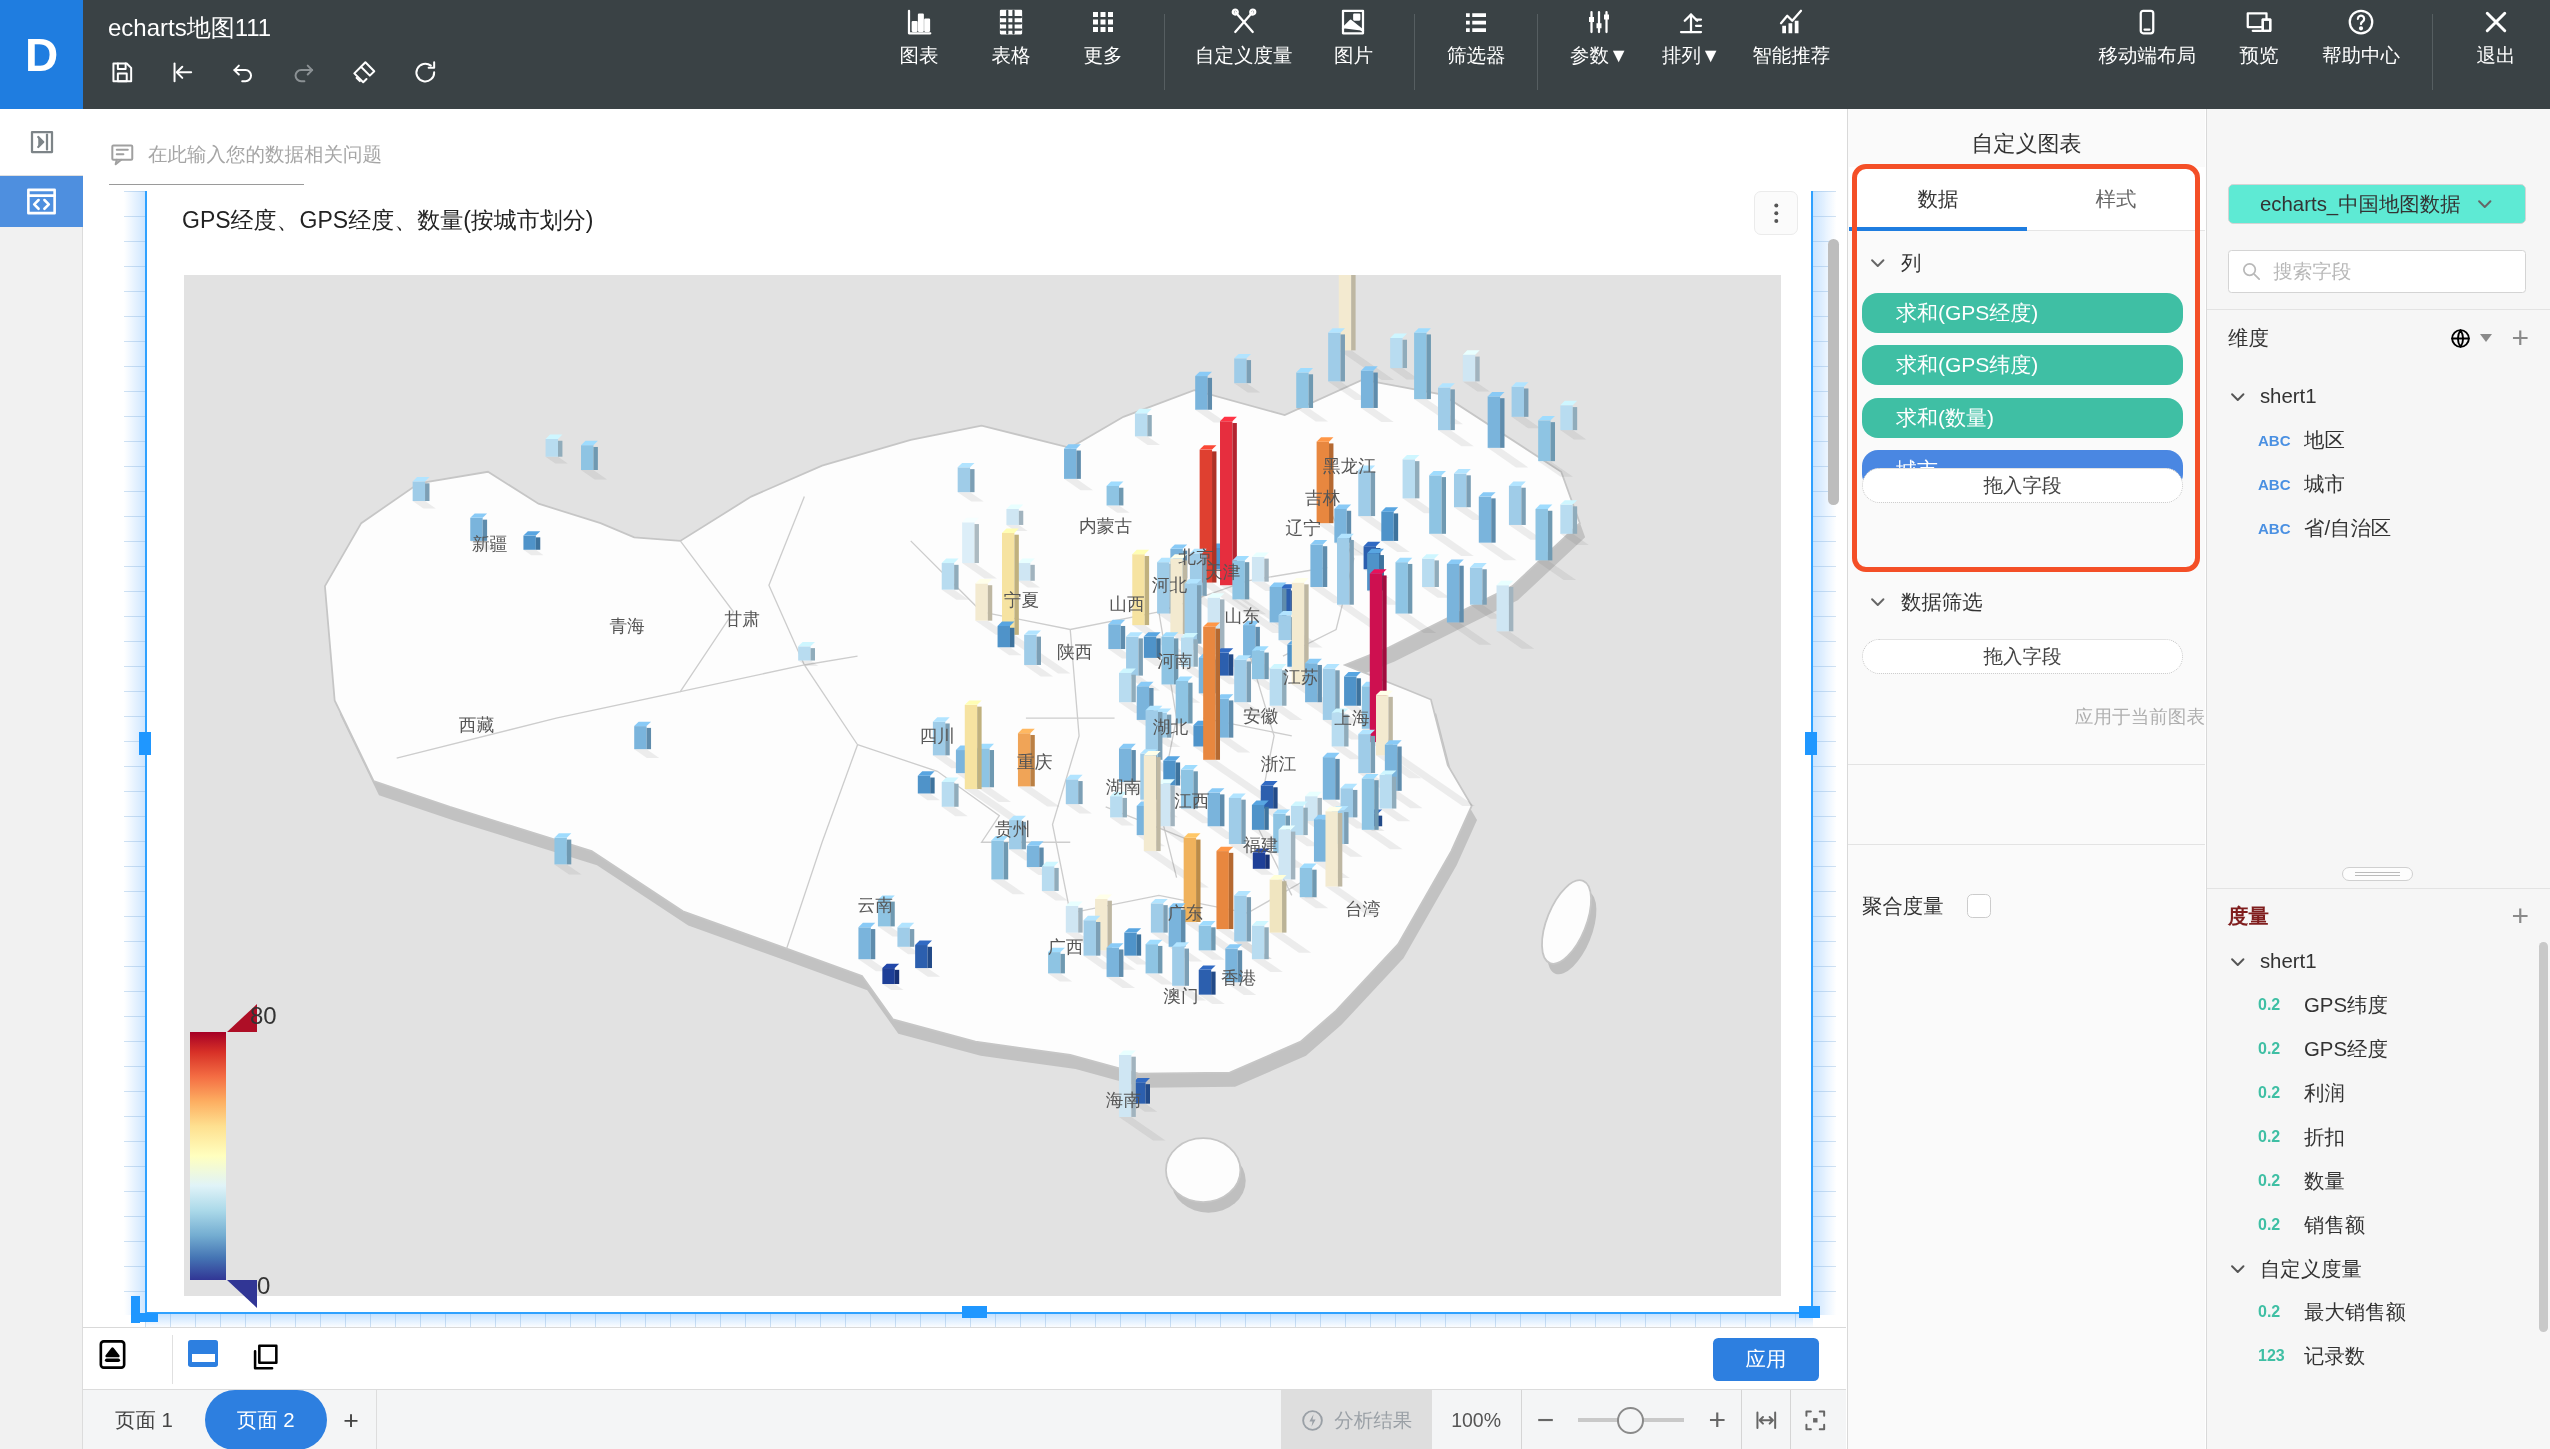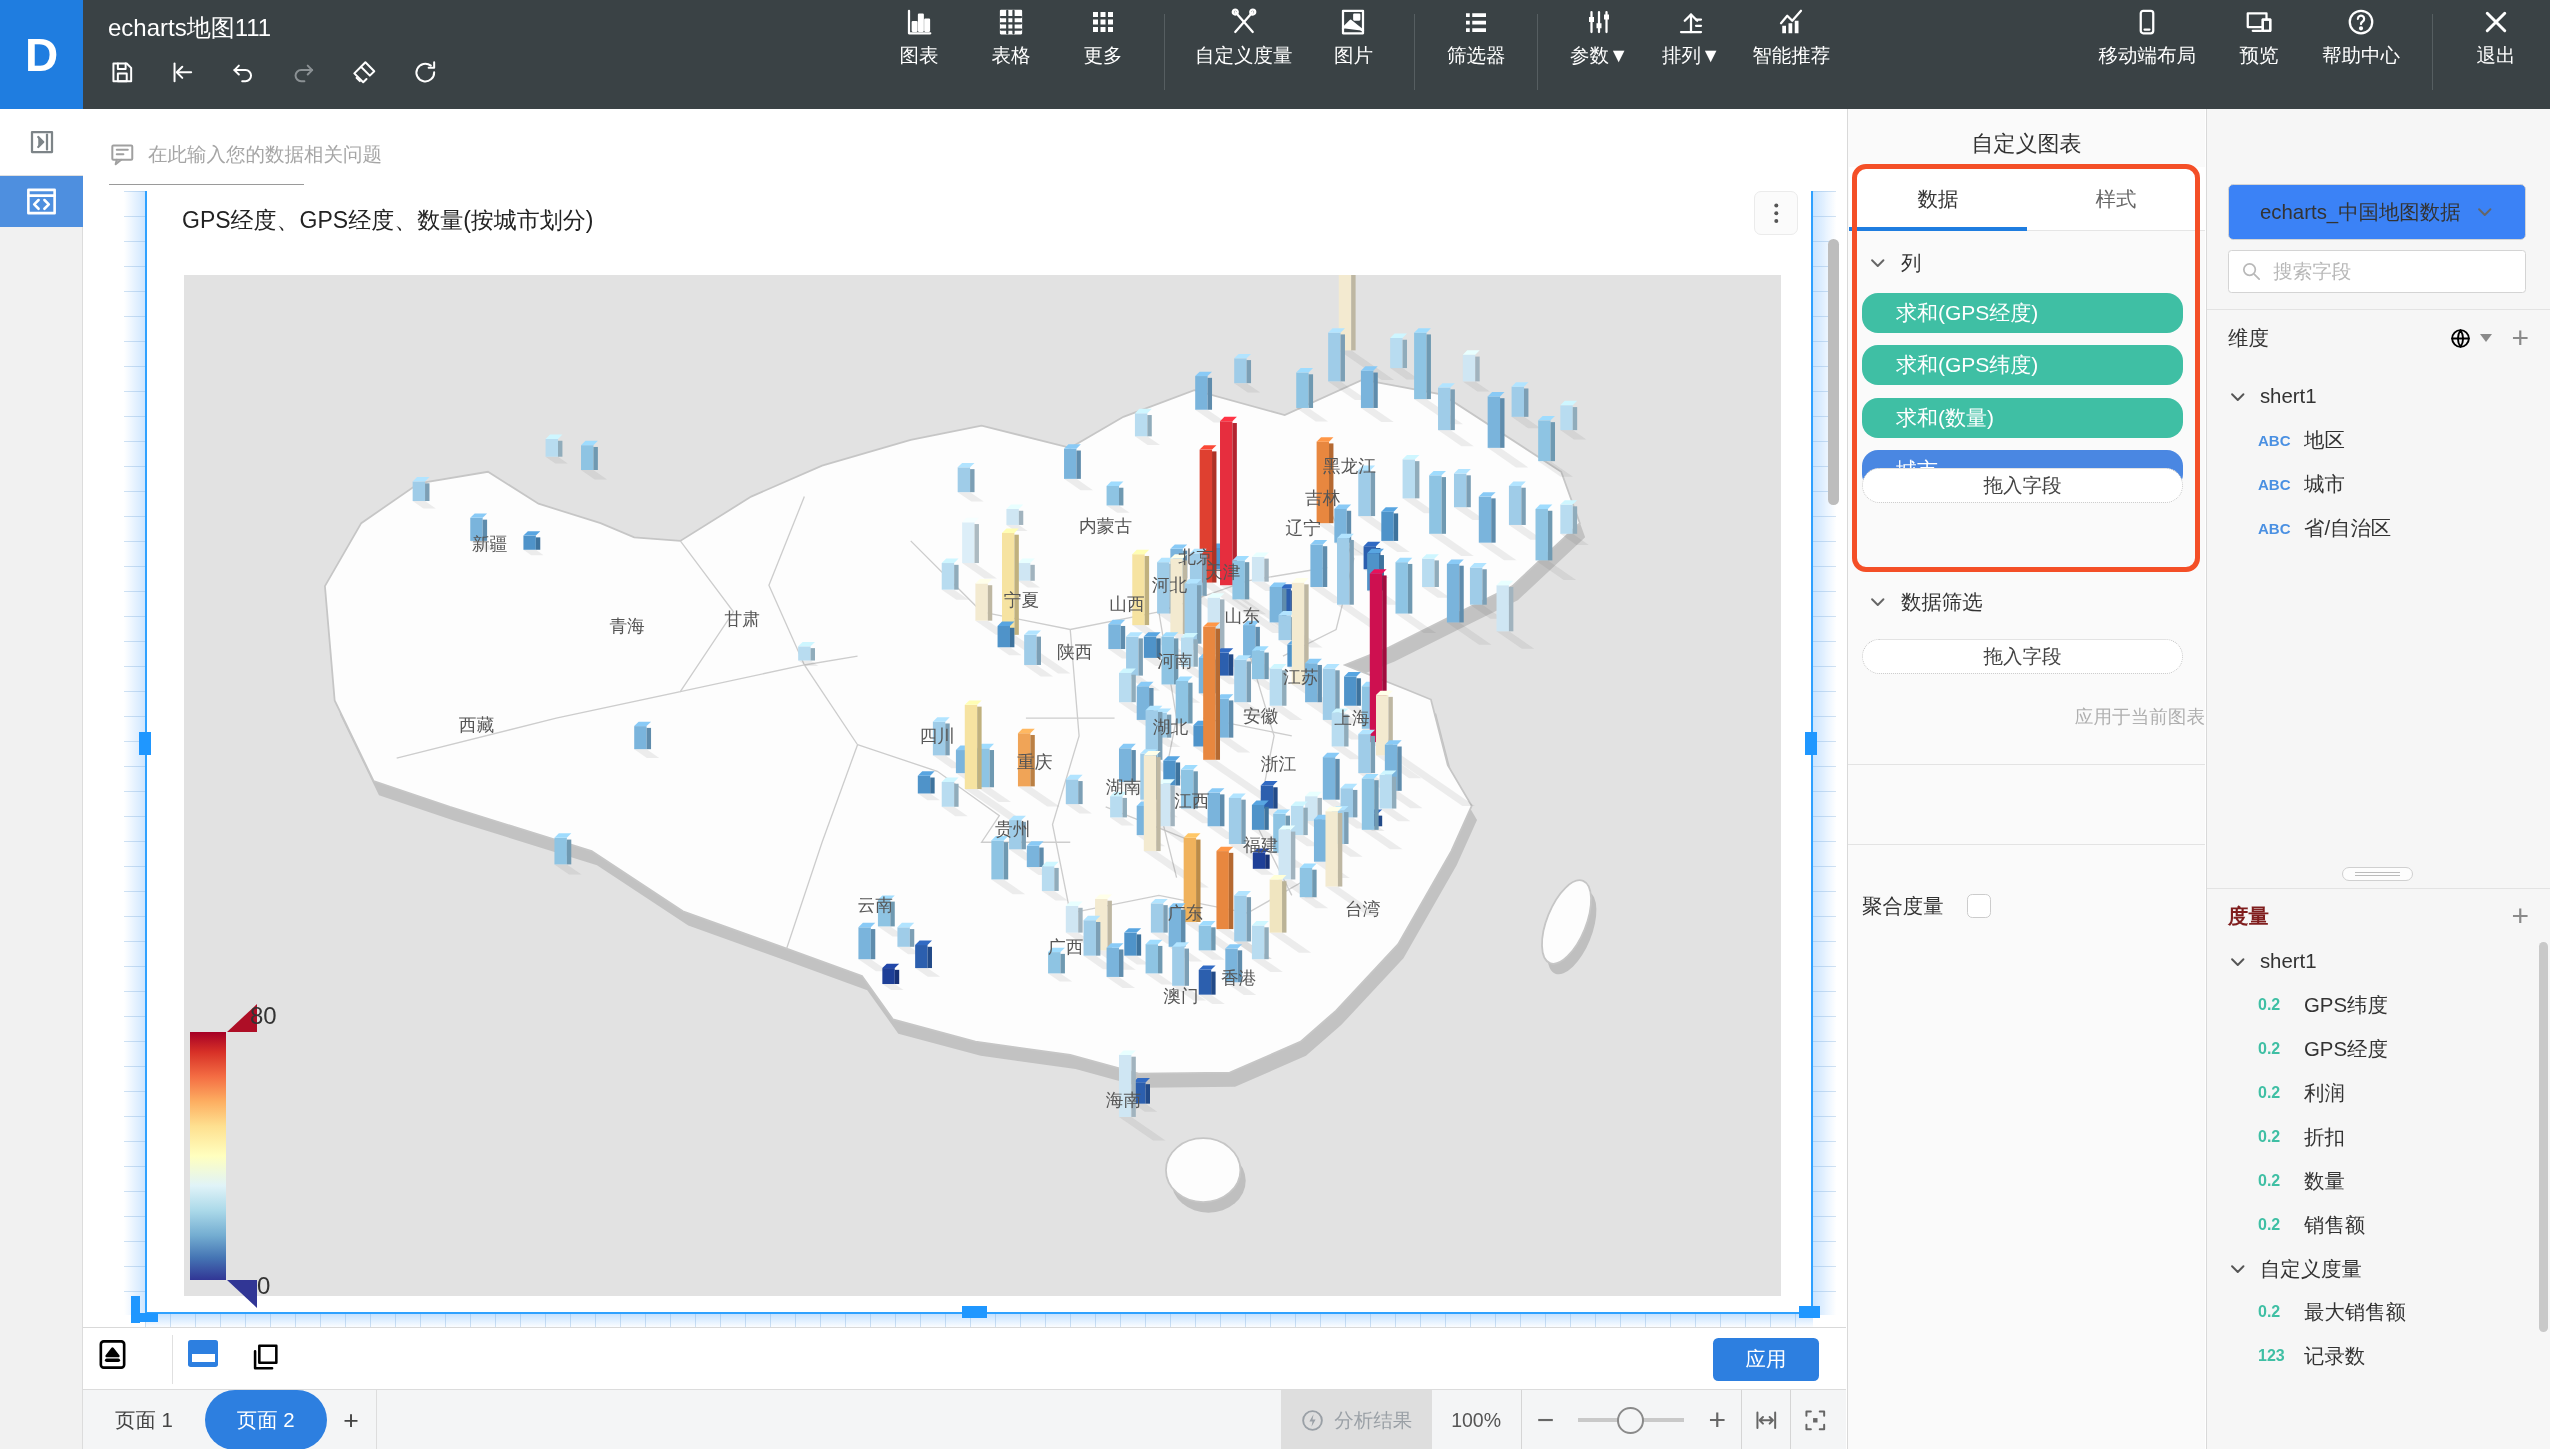--- a/index.html
+++ b/index.html
@@ -73,21 +73,21 @@
   .hint{width:100%;text-align:right;color:#b0b0b0;font-size:18.6px;}
   .hdiv{position:absolute;left:0;width:100%;height:0.9px;background:#e3e3e3;}
   .agg-row{position:absolute;left:14px;top:783px;display:flex;align-items:center;gap:23px;font-size:20.4px;color:#333;}
   .checkbox{width:24px;height:24px;border:1.8px solid #ccc;border-radius:5.3px;background:#fff;}
   
   .mpanel{position:absolute;left:2206px;top:109px;width:345px;height:1341px;background:#f6f6f6;border-left:0.9px solid #d9d9d9;}
   .mpanel-head{position:absolute;left:0;top:0;width:100%;height:58px;border-bottom:0.9px solid #e3e3e3;}
   .mpanel-title{position:absolute;left:0;top:16px;width:100%;text-align:center;font-size:22px;color:#333;}
   .collapse-btn{position:absolute;left:10.6px;top:14px;color:#7d8488;}
   .kebab-v{position:absolute;right:12.4px;top:12.4px;color:#666;width:30px;height:34px;display:flex;align-items:center;justify-content:center;}
-  .dataset-select{position:absolute;left:21px;top:75px;width:298px;height:56px;background:#3b82f6;border:0.9px solid #d4d4d4;border-radius:5.3px;display:flex;align-items:center;justify-content:center;gap:14px;font-size:20.4px;color:#333;cursor:pointer;}
+  .dataset-select{position:absolute;left:21px;top:75px;width:298px;height:40px;background:#5eead4;border:0.9px solid #d4d4d4;border-radius:5.3px;display:flex;align-items:center;justify-content:center;gap:14px;font-size:20.4px;color:#333;cursor:pointer;}
   .search-box{position:absolute;left:21px;top:141px;width:298px;height:43px;background:#fff;border:0.9px solid #d4d4d4;border-radius:3.5px;display:flex;align-items:center;gap:10.6px;padding:0 10.6px;color:#b8b8b8;font-size:19.5px;}
   .mdiv{position:absolute;left:0;width:100%;height:0.9px;background:#e3e3e3;}
   .group-head{display:flex;align-items:center;font-size:20.4px;color:#333;}
   .field-row{display:flex;align-items:center;height:44px;font-size:20.4px;color:#333;cursor:pointer;}
   .badge{width:46px;text-align:left;font-weight:bold;}
   .badge.abc{color:#4a90e2;font-size:15px;}
   .badge.num{color:#3fbfa4;font-size:16px;}
   .splitter{position:absolute;left:135px;top:758px;width:71px;height:14px;background:#fdfdfd;border:0.9px solid #d0d0d0;border-radius:7px;display:flex;flex-direction:column;justify-content:center;gap:2.7px;padding:0 12.4px;}
   .splitter i{display:block;height:0.9px;background:#bbb;}
   .mscroll{position:absolute;right:2.7px;top:833px;width:8.9px;height:390px;background:#c9c9c9;border-radius:4.4px;}

